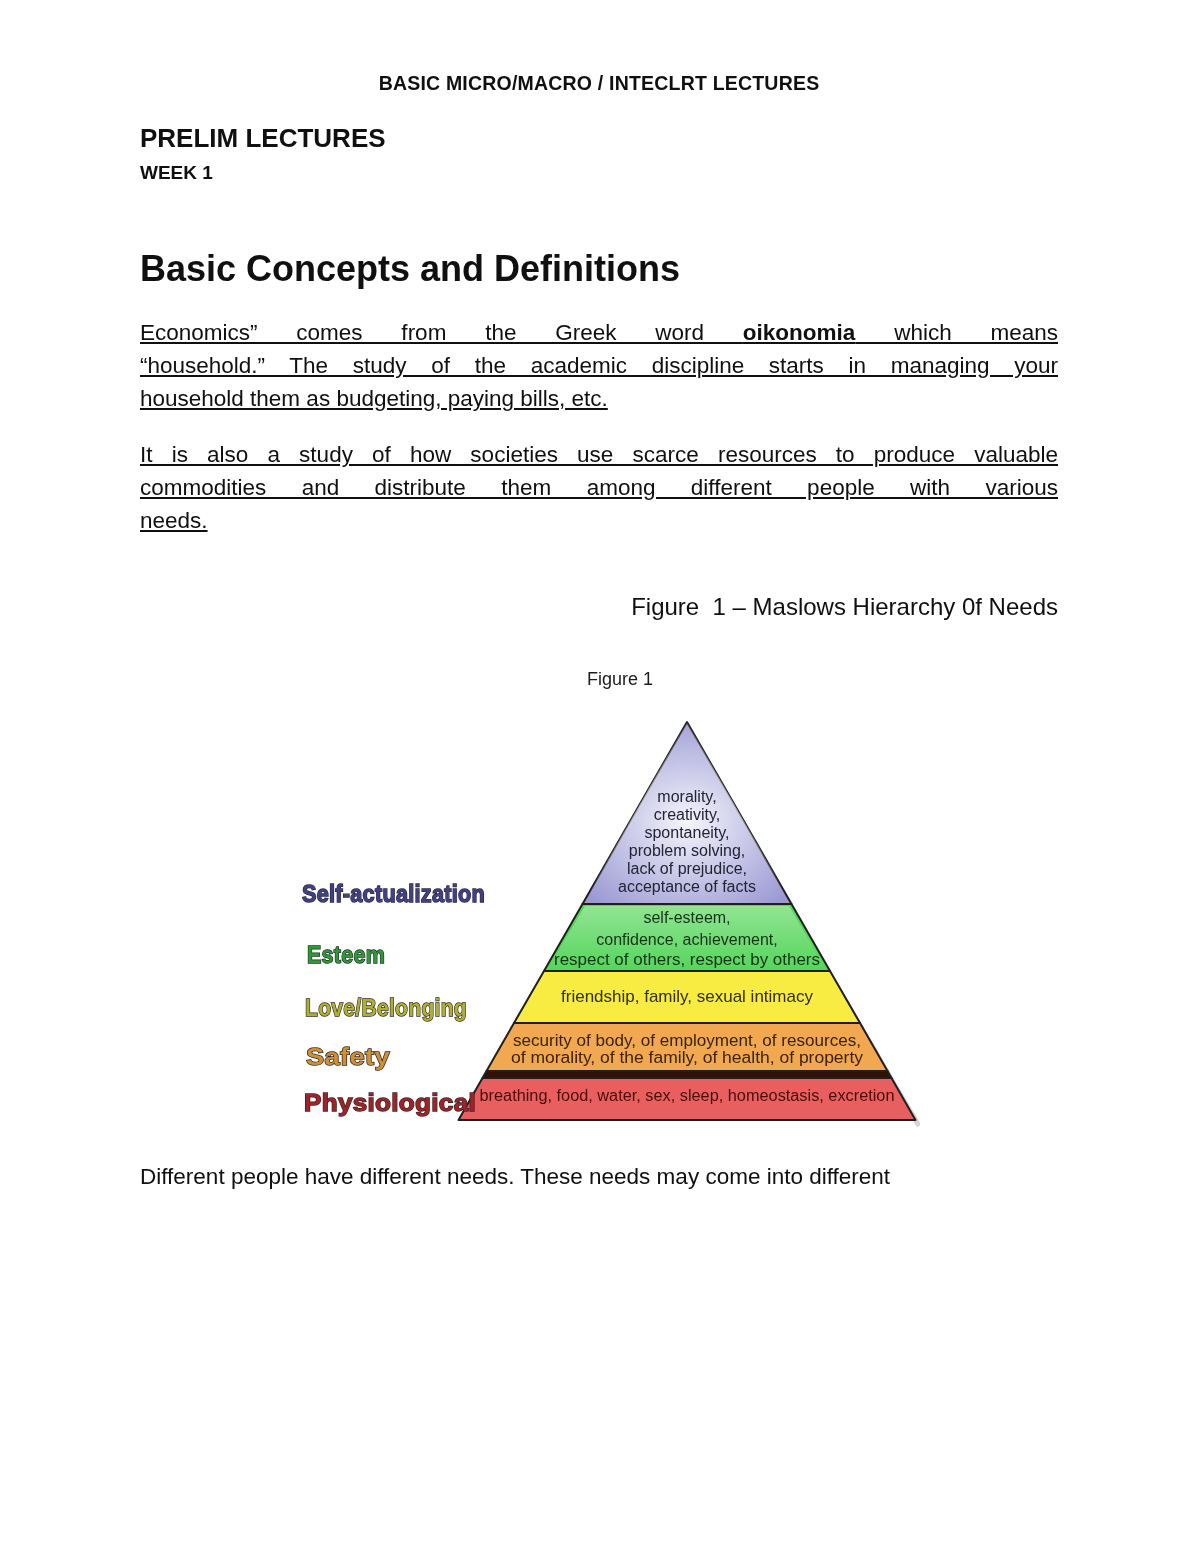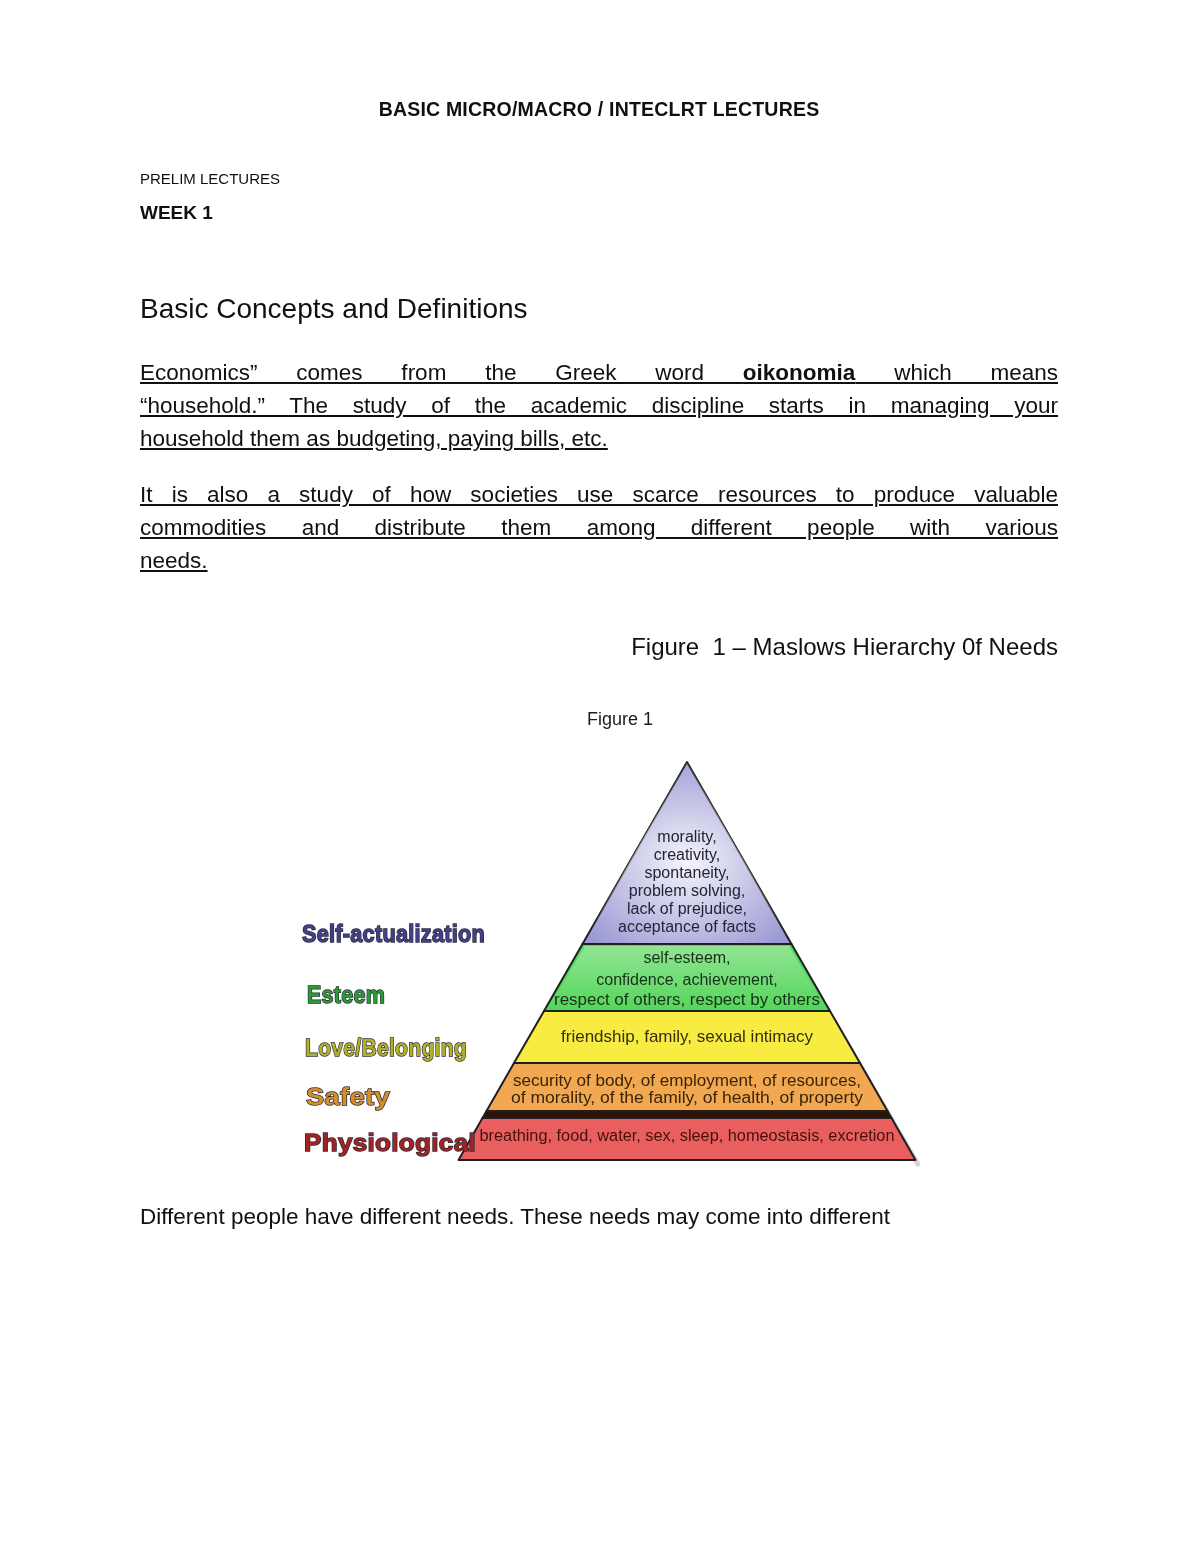--- a/index.html
+++ b/index.html
@@ -2,26 +2,26 @@
 <html><head>
 <meta charset="utf-8">
 <style>
   html, body { margin: 0; padding: 0; }
   body {
     width: 1200px; height: 1553px;
     background: #ffffff;
     font-family: "Liberation Sans", sans-serif;
     color: #101010;
   }
-  .page { padding: 97px 142px 0 140px; }
+  .page { padding: 71px 142px 0 140px; }
 
   .doc-title { font-size: 19.5px; line-height: 24px; font-weight: 700; text-align: center; letter-spacing: .2px; }
-  .prelim    { margin-top: 45px; font-size: 15px; line-height: 25px; font-weight: 400; }
+  .prelim    { margin-top: 31px; font-size: 26px; line-height: 25px; font-weight: 700; }
   .week      { margin-top: 10px; font-size: 19px; line-height: 23px; font-weight: 700; }
-  .heading   { margin: 68px 0 0 0; font-size: 28px; line-height: 34px; font-weight: 400; }
+  .heading   { margin: 68px 0 0 0; font-size: 36px; line-height: 34px; font-weight: 700; }
 
   .para  { font-size: 22.5px; line-height: 33px; text-decoration: underline; }
   .p1 { margin-top: 30px; }
   .p2 { margin-top: 23px; }
   .p3 { margin-top: 56px; }
   .jline { text-align: justify; text-align-last: justify; }
   .lline { text-align: left; }
 
   .figure-title { margin-top: 55px; font-size: 24px; line-height: 30px; white-space: pre-wrap; text-align: right; }
 

